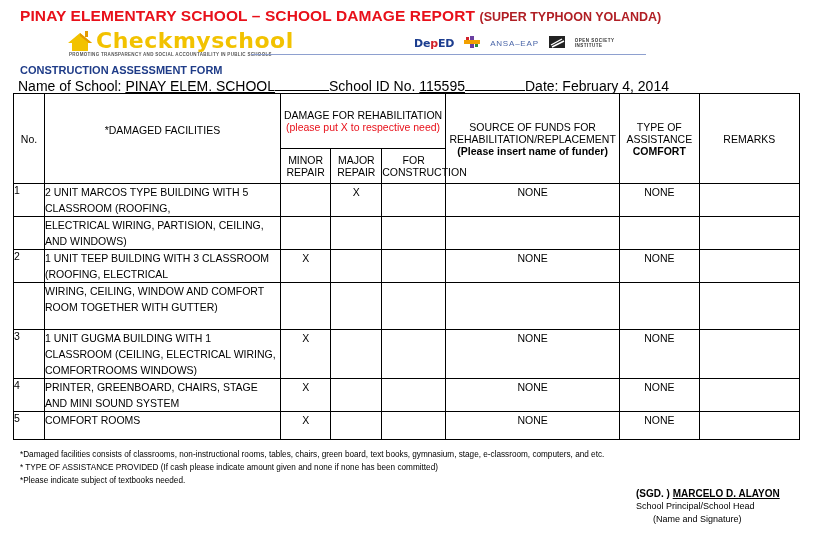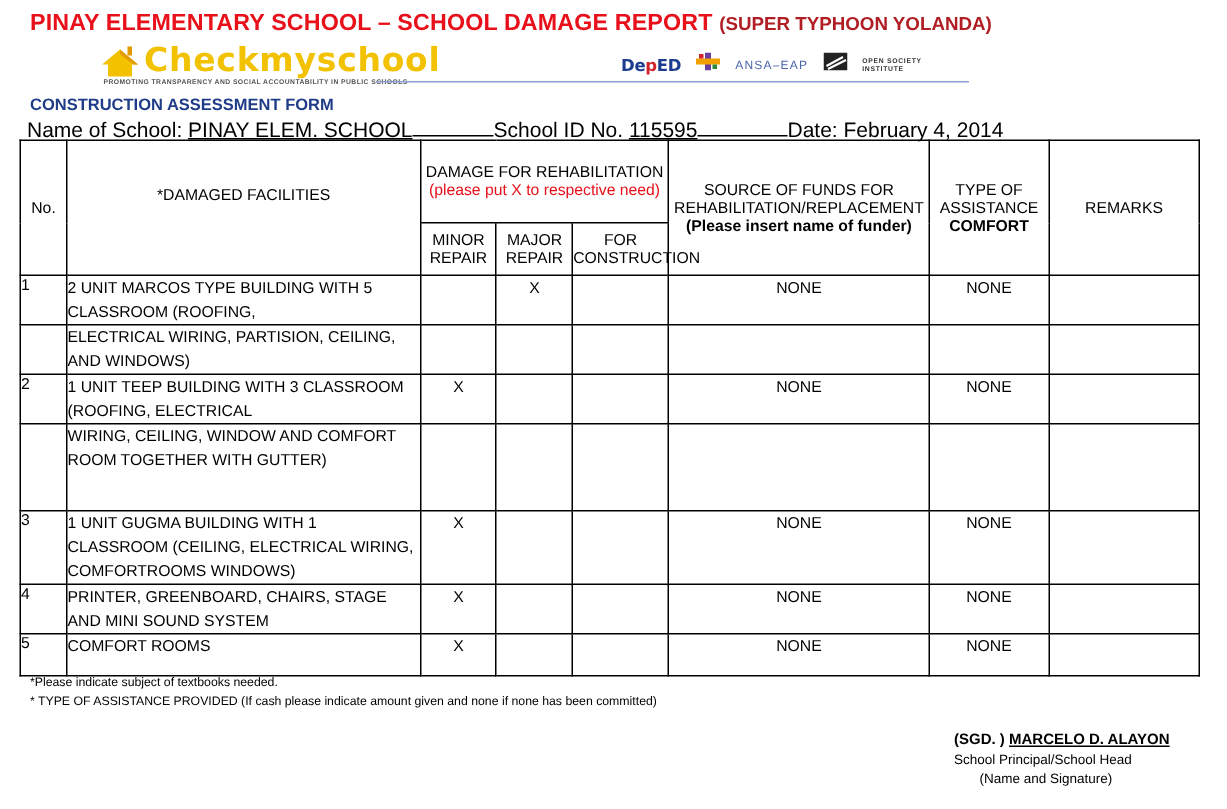--- a/index.html
+++ b/index.html
@@ -132,21 +132,21 @@
   <tr style="height:32px">
     <td class="no">2</td>
     <td class="fac">1 UNIT TEEP BUILDING WITH 3 CLASSROOM (ROOFING, ELECTRICAL</td>
     <td class="c">X</td>
     <td class="c"></td>
     <td class="c"></td>
     <td class="c">NONE</td>
     <td class="c">NONE</td>
     <td class="c"></td>
   </tr>
-  <tr style="height:58px">
+  <tr style="height:47px">
     <td class="no"></td>
     <td class="fac">WIRING, CEILING, WINDOW AND COMFORT ROOM  TOGETHER WITH GUTTER)</td>
     <td class="c"></td>
     <td class="c"></td>
     <td class="c"></td>
     <td class="c"></td>
     <td class="c"></td>
     <td class="c"></td>
   </tr>
   <tr style="height:48px">
@@ -176,21 +176,22 @@
     <td class="c"></td>
     <td class="c"></td>
     <td class="c">NONE</td>
     <td class="c">NONE</td>
     <td class="c"></td>
   </tr>
 </tbody>
   </table>
 
 <div class="footnotes">
+  <div>*Damaged facilities consists of classrooms, non-instructional rooms, tables, chairs, green board, text books, gymnasium, stage, e-classroom, computers, and etc.</div>
+  <div>* TYPE OF ASSISTANCE PROVIDED (If cash please indicate amount given and none if none has been committed)</div>
   <div>*Please indicate subject of textbooks needed.</div>
-  <div>* TYPE OF ASSISTANCE PROVIDED (If cash please indicate amount given and none if none has been committed)</div>
 </div>
 
 <div class="sig">
   <div class="name"><span>(SGD. ) </span><span class="u">MARCELO D. ALAYON</span></div>
   <div>School Principal/School Head</div>
   <div class="indent">(Name and Signature)</div>
 </div>
 
 </body></html>

